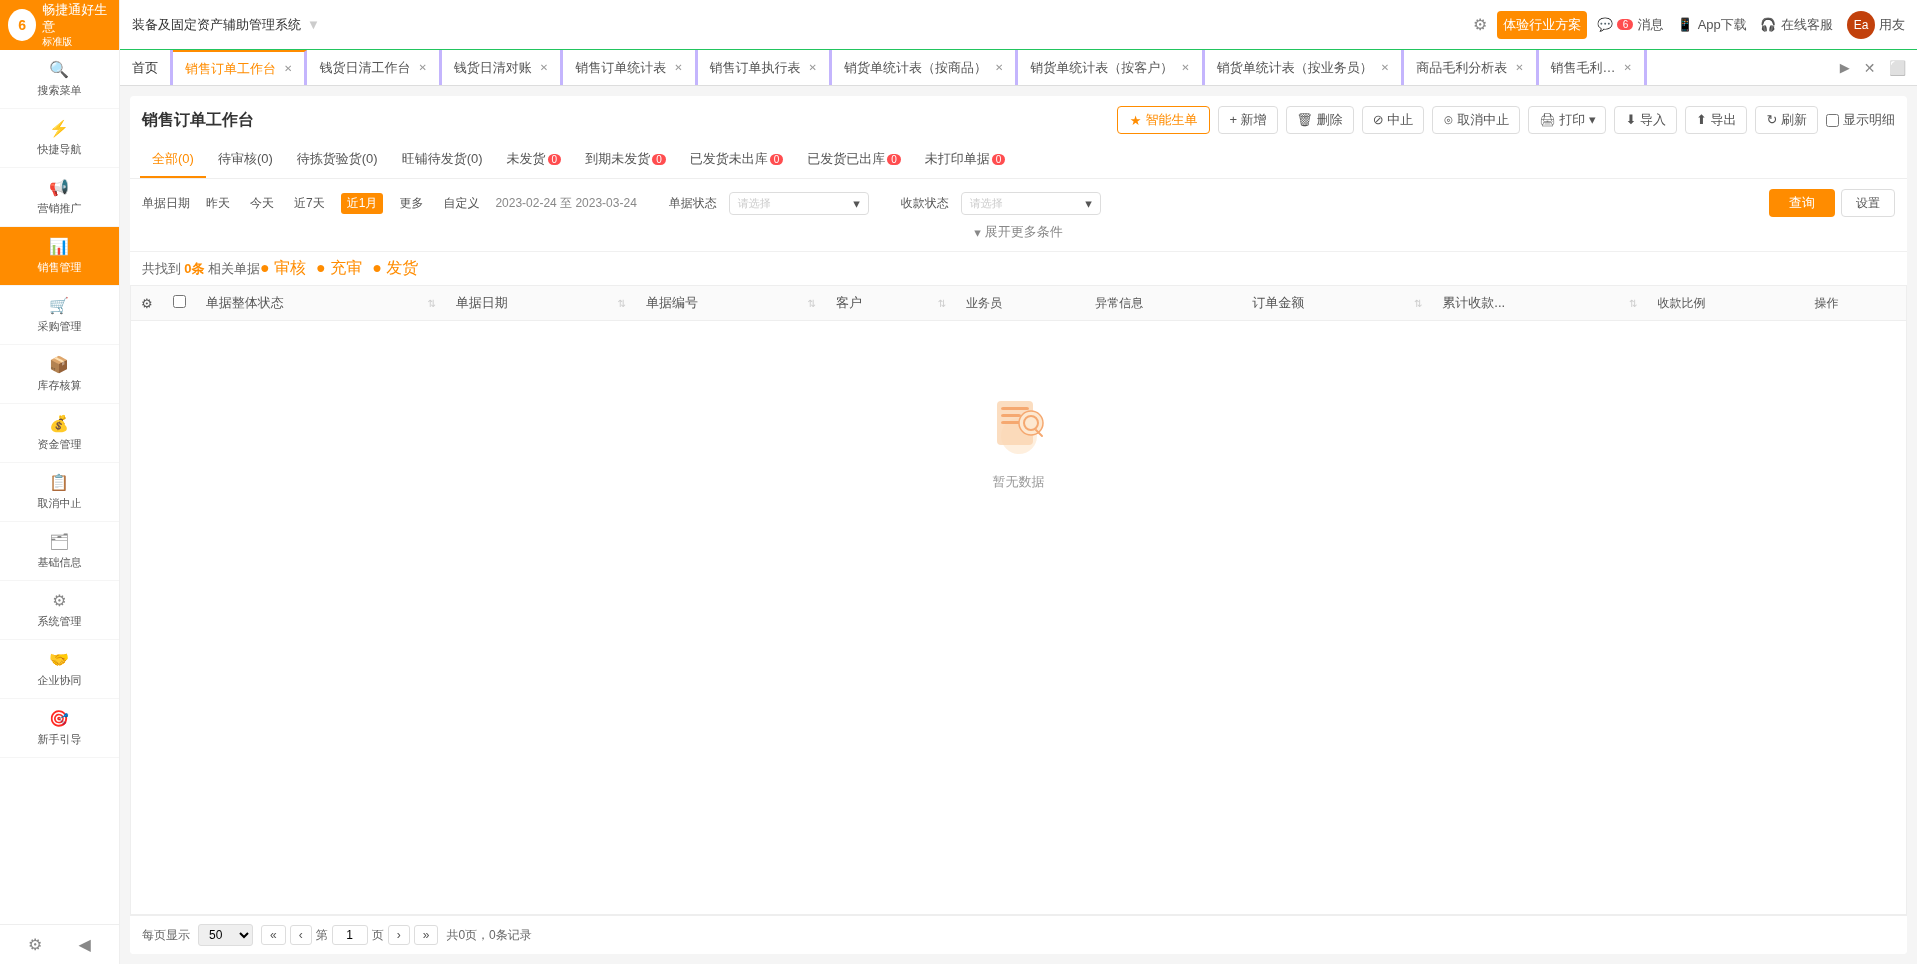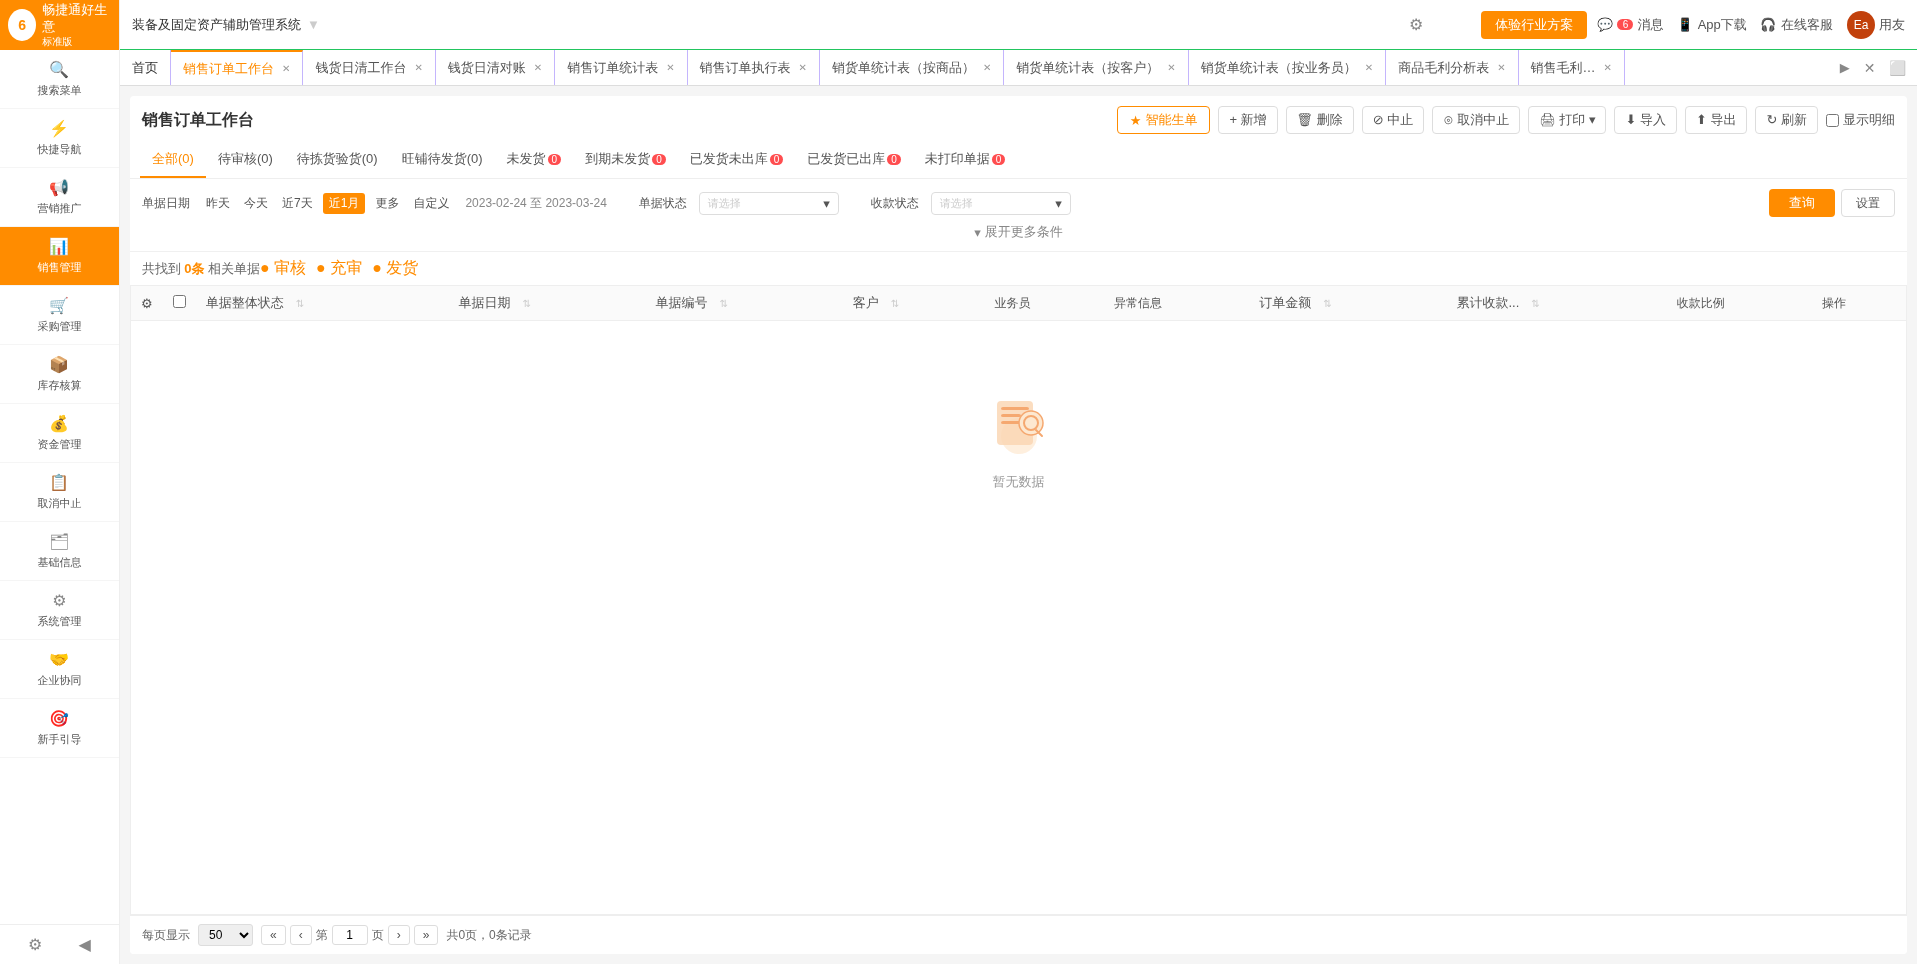--- a/index.html
+++ b/index.html
@@ -18,30 +18,30 @@
     .sidebar-nav-item.active .nav-label { color: #fff; }
     .sidebar-bottom { margin-top: auto; display: flex; align-items: center; justify-content: space-around; padding: 10px; border-top: 1px solid #eee; }
     .sidebar-bottom-icon { color: #888; cursor: pointer; font-size: 16px; }
 
     
     .main { flex: 1; display: flex; flex-direction: column; overflow: hidden; }
 
     
     .topbar { background: #fff; border-bottom: 1px solid #22c55e; padding: 0 12px; height: 50px; display: flex; align-items: center; gap: 10px; }
     .topbar-title { font-size: 13px; color: #333; flex: 1; display: flex; align-items: center; gap: 6px; }
-    .topbar-solution-btn { background: #ff8c00; color: #fff; border: none; padding: 5px 14px; border-radius: 4px; cursor: pointer; font-size: 13px; margin-left: 48px; }
+    .topbar-solution-btn { background: #ff8c00; color: #fff; border: none; padding: 5px 6px; border-radius: 4px; cursor: pointer; font-size: 13px; }
     .topbar-actions { display: flex; align-items: center; gap: 14px; color: #555; }
     .topbar-action { display: flex; align-items: center; gap: 4px; cursor: pointer; font-size: 12px; }
     .badge { background: #ff4d4f; color: #fff; border-radius: 10px; padding: 0 5px; font-size: 10px; min-width: 16px; text-align: center; }
     .settings-icon { font-size: 16px; color: #888; cursor: pointer; }
     .user-avatar { width: 28px; height: 28px; border-radius: 50%; background: #c2410c; display: flex; align-items: center; justify-content: center; color: #fff; font-size: 12px; }
 
     
     .tabbar { background: #fff; border-bottom: 1px solid #ddd; display: flex; align-items: center; overflow: hidden; height: 36px; }
-    .tab { padding: 0 12px; height: 36px; display: flex; align-items: center; gap: 6px; cursor: pointer; white-space: nowrap; font-size: 12px; color: #555; border-right: 1px solid #c4b5fd; flex-shrink: 0; }
+    .tab { padding: 0 12px; height: 36px; display: flex; align-items: center; gap: 6px; cursor: pointer; white-space: nowrap; font-size: 12px; color: #555; border-right: 3px solid #c4b5fd; flex-shrink: 0; }
     .tab.active { background: #fff; color: #ff8c00; border-top: 2px solid #ff8c00; font-weight: 500; }
     .tab-home { background: #fff; color: #333; }
     .tab-close { font-size: 10px; color: #999; margin-left: 2px; }
     .tabbar-more { padding: 0 8px; cursor: pointer; color: #888; }
     .tabbar-end { display: flex; align-items: center; gap: 2px; margin-left: auto; padding-right: 4px; }
     .tabbar-end-btn { padding: 2px 6px; cursor: pointer; color: #888; font-size: 14px; }
 
     
     .content { flex: 1; overflow: hidden; display: flex; flex-direction: column; background: #f5f5f5; padding: 10px; }
 
@@ -55,42 +55,42 @@
     
     .sub-tabs { display: flex; align-items: center; border-bottom: 1px solid #eee; background: #fff; padding: 0 10px; margin-bottom: 0; }
     .sub-tab { padding: 8px 12px; cursor: pointer; color: #555; font-size: 12px; border-bottom: 2px solid transparent; white-space: nowrap; }
     .sub-tab.active { color: #ff8c00; border-bottom: 2px solid #ff8c00; }
     .sub-tab .badge-red { background: #ff4d4f; color: #fff; border-radius: 10px; padding: 0 4px; font-size: 10px; margin-left: 2px; }
 
     
     .filter-area { background: #fff; padding: 10px 12px; border-bottom: 1px solid #f0f0f0; }
     .filter-row { display: flex; align-items: center; gap: 12px; }
     .filter-label { color: #555; font-size: 12px; white-space: nowrap; }
-    .filter-date-options { display: flex; align-items: flex-end; gap: 6px; }
+    .filter-date-options { display: flex; align-items: flex-end; gap: 12px; }
     .filter-date-opt { color: #555; font-size: 12px; cursor: pointer; padding: 2px 4px; }
     .filter-date-opt.active-orange { background: #ff8c00; color: #fff; border-radius: 3px; padding: 2px 6px; }
     .filter-date-range { color: #888; font-size: 12px; }
     .filter-select { border: 1px solid #ddd; border-radius: 4px; padding: 3px 8px; font-size: 12px; color: #555; min-width: 120px; cursor: pointer; display: flex; align-items: center; justify-content: space-between; }
     .expand-more { display: flex; align-items: center; justify-content: center; color: #888; font-size: 12px; cursor: pointer; margin-top: 6px; gap: 4px; }
     .query-btn { background: #ff8c00; color: #fff; border: none; padding: 5px 20px; border-radius: 4px; cursor: pointer; font-size: 13px; }
     .setting-btn { background: #fff; border: 1px solid #ddd; color: #555; padding: 1px 14px; border-radius: 4px; cursor: pointer; font-size: 12px; }
 
     
     .table-toolbar { display: flex; align-items: center; padding: 8px 0; }
     .table-count { color: #666; font-size: 12px; }
     .table-count .count-num { color: #ff8c00; font-weight: bold; }
     .table-right-actions { display: flex; align-items: center; gap: 10px; }
     .action-link { color: #ff8c00; font-size: 16px; cursor: pointer; display: flex; align-items: center; gap: 3px; }
 
     
     .table-wrap { background: #fff; flex: 1; overflow: auto; border: 1px solid #eee; }
     table { width: 100%; border-collapse: collapse; }
     thead tr { background: #fafafa; }
     th { padding: 8px 10px; text-align: left; color: #555; font-weight: 500; font-size: 12px; border-bottom: 1px solid #eee; white-space: nowrap; }
-    .th-sort { display: flex; align-items: center; gap: 12px; cursor: pointer; }
+    .th-sort { display: flex; align-items: center; gap: 2px; cursor: pointer; justify-content: space-between; }
     .sort-icon { color: #ccc; font-size: 10px; }
 
     
     .empty-state { display: flex; flex-direction: column; align-items: center; justify-content: center; padding: 60px 0; }
     .empty-icon { width: 80px; height: 80px; margin-bottom: 12px; }
     .empty-text { color: #999; font-size: 13px; }
 
     
     .pagination { background: #fff; border-top: 1px solid #eee; padding: 8px 12px; display: flex; align-items: center; gap: 8px; }
     .pagination-label { color: #666; font-size: 12px; }

